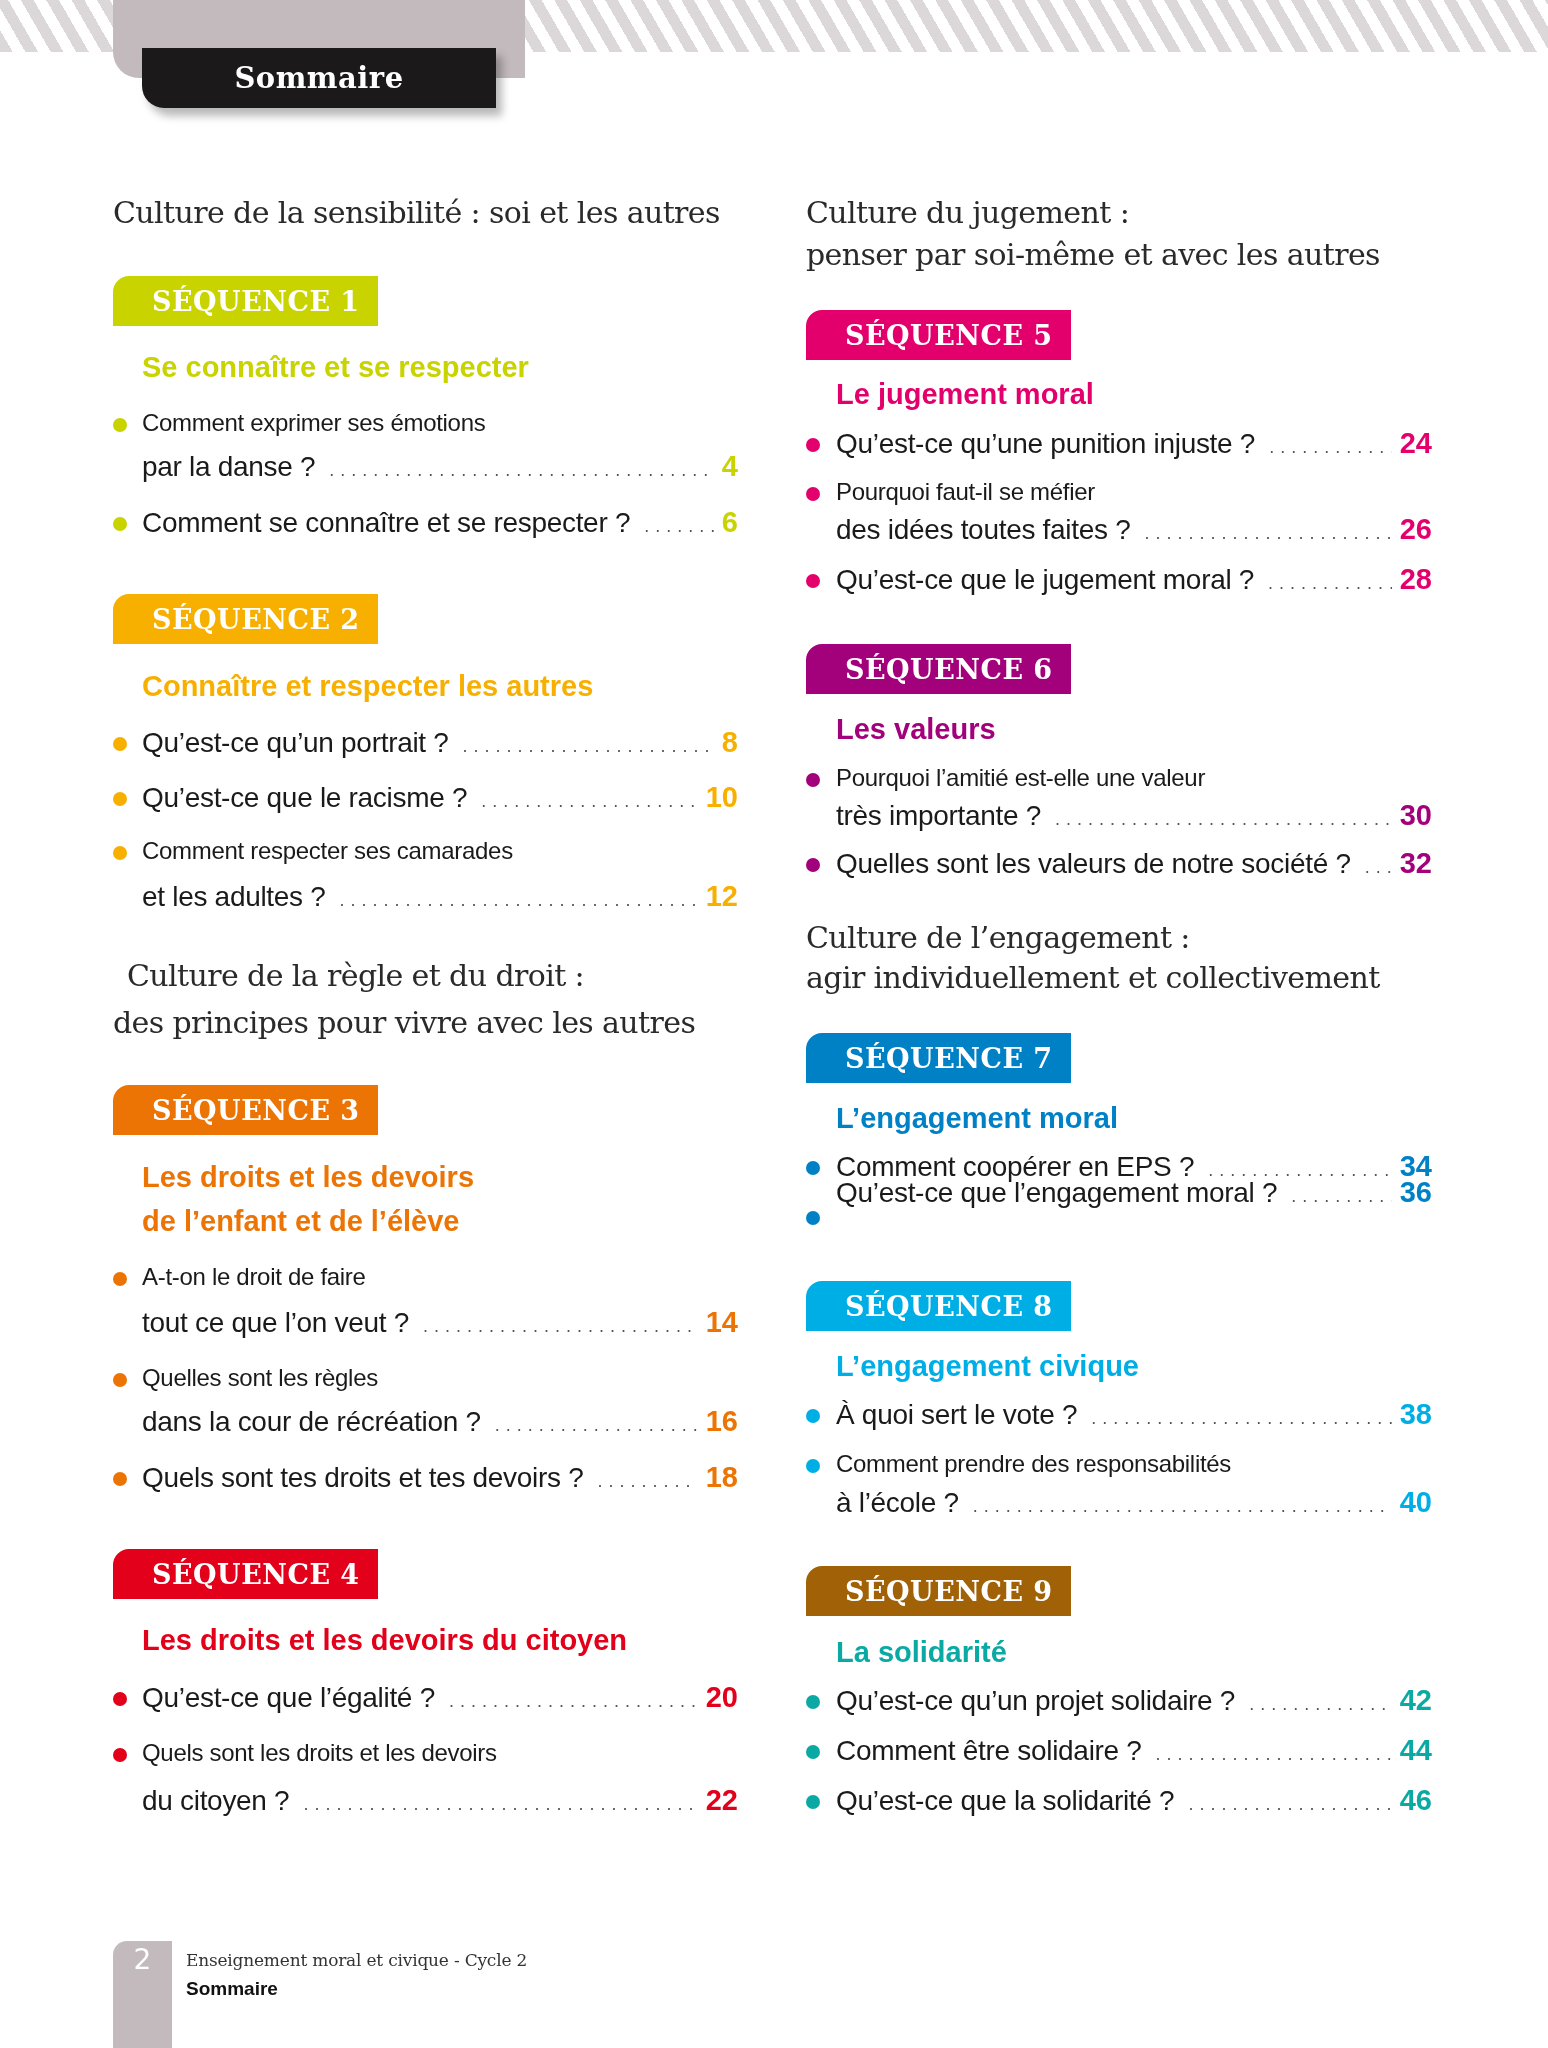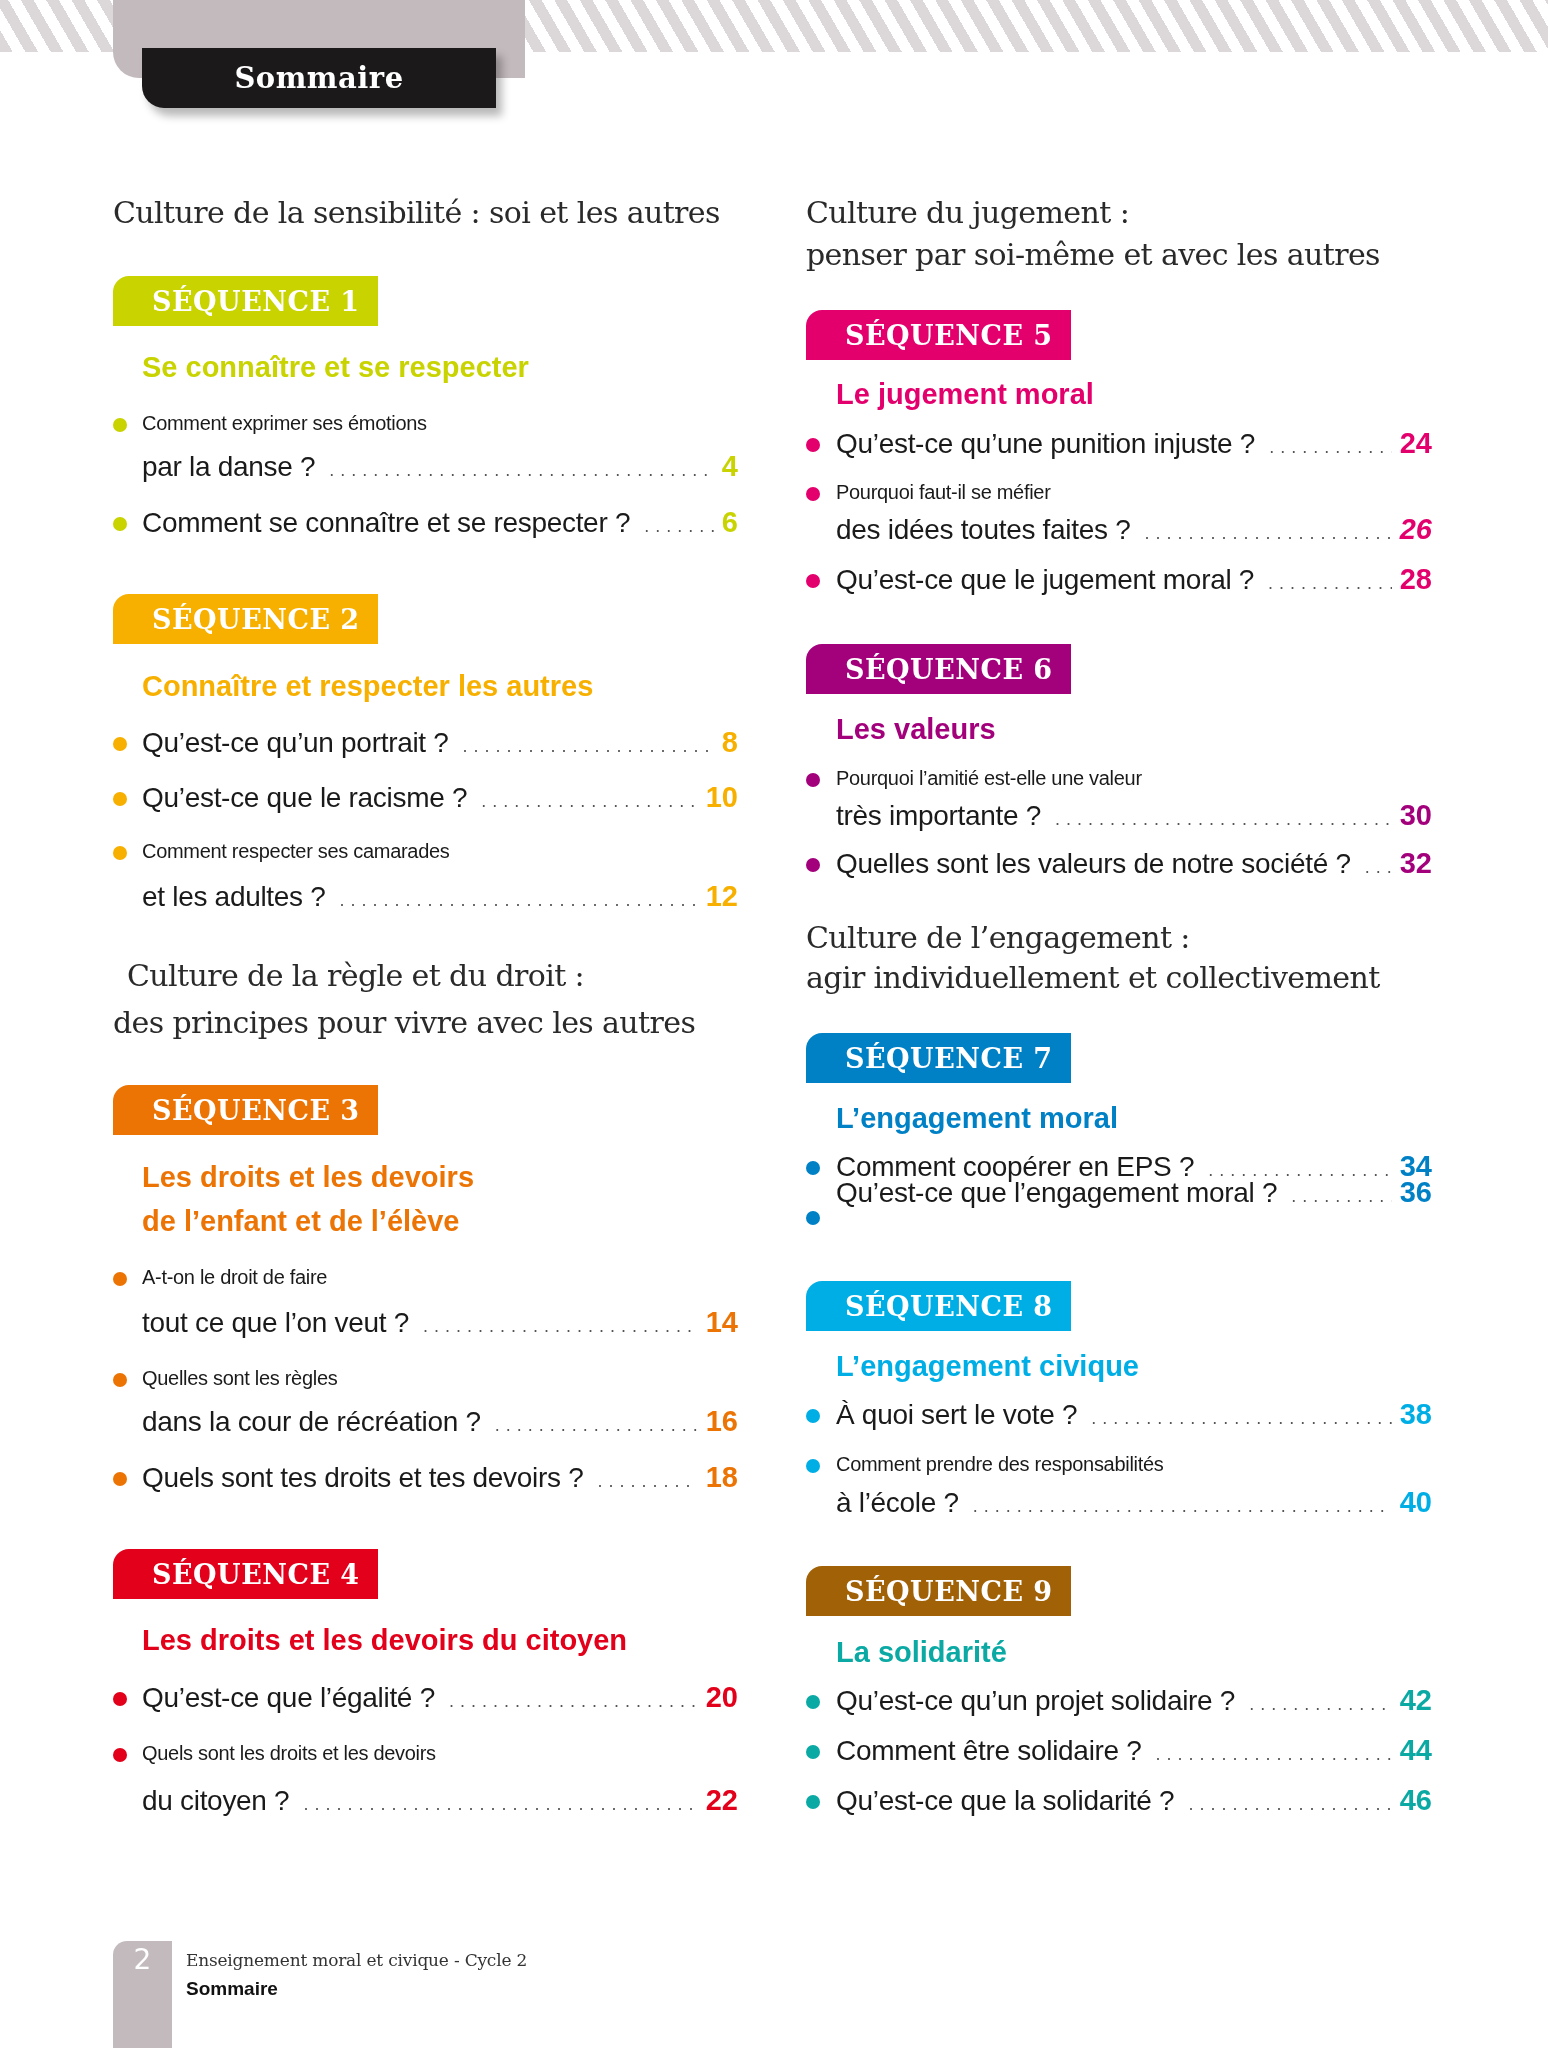--- a/index.html
+++ b/index.html
@@ -12,21 +12,21 @@
   .hdr-black { position:absolute; left:142px; top:48px; width:354px; height:60px; background:#1b191a;
     border-bottom-left-radius:22px; box-shadow:6px 8px 8px rgba(0,0,0,0.28);
     display:flex; align-items:center; justify-content:center; }
   .hdr-black span { color:#ffffff; font-family:"DejaVu Serif", serif; font-weight:bold; font-size:29px; letter-spacing:0.5px; }
 
   .abs { position:absolute; white-space:nowrap; }
   .culture { font-family:"DejaVu Serif", "Liberation Serif", serif; font-size:30px; color:#2a2a2a; font-weight:normal; line-height:40px; letter-spacing:-0.6px; }
   .badge { position:absolute; width:265px; height:50px; border-top-left-radius:16px; display:flex; align-items:center; box-sizing:border-box; padding-left:39px; }
   .badge span { color:#ffffff; font-family:"DejaVu Serif", serif; font-weight:bold; font-size:27px; letter-spacing:0.5px; }
   .subtitle { font-family:"Liberation Sans", sans-serif; font-weight:bold; font-size:29px; line-height:40px; }
-  .item { font-family:"Liberation Sans", sans-serif; font-size:20px; line-height:40px; color:#1a1a1a; letter-spacing:-0.3px; }
+  .item { font-family:"Liberation Sans", sans-serif; font-size:24px; line-height:40px; color:#1a1a1a; letter-spacing:-0.3px; }
   .dot { position:absolute; width:14px; height:14px; border-radius:50%; }
   .leader { position:absolute; display:flex; align-items:baseline; font-family:"Liberation Sans", sans-serif; font-size:28px; line-height:40px; }
   .leader .txt { white-space:nowrap; color:#1a1a1a; letter-spacing:-0.3px; }
   .leader .dots { flex:1; overflow:hidden; white-space:nowrap; color:#555; font-size:18px; letter-spacing:6px; margin:0 8px 0 14px; }
   .leader .pg { font-weight:bold; font-size:29px; white-space:nowrap; }
 
   .foot-tab { position:absolute; left:113px; top:1941px; width:59px; height:107px; background:#c3babd; border-top-left-radius:14px; }
   .foot-tab span { position:absolute; left:0; right:0; top:2px; text-align:center; color:#ffffff; font-family:"DejaVu Sans", sans-serif; font-size:28px; font-weight:normal; }
   .foot-line1 { position:absolute; left:186px; top:1950px; font-family:"DejaVu Serif", serif; font-size:17px; color:#333; letter-spacing:-0.2px; }
   .foot-line2 { position:absolute; left:186px; top:1978px; font-family:"Liberation Sans", sans-serif; font-size:19px; font-weight:bold; color:#111; }
@@ -142,21 +142,21 @@
 <div class="leader" style="left:836px;top:423px;width:596px;">
   <span class="txt">Qu’est-ce qu’une punition injuste ?</span>
     <span class="dots">................................................................................</span>
     <span class="pg" style="color:#e3006d;">24</span>
 </div>
 <div class="dot" style="left:806px;top:487px;background:#e3006d;"></div>
 <div class="abs item" style="left:836px;top:472px;">Pourquoi faut-il se méfier</div>
 <div class="leader" style="left:836px;top:509px;width:596px;">
   <span class="txt">des idées toutes faites ?</span>
     <span class="dots">................................................................................</span>
-    <span class="pg" style="color:#e3006d;font-style:italic;">26</span>
+    <span class="pg" style="color:#e3006d;">26</span>
 </div>
 <div class="dot" style="left:806px;top:574px;background:#e3006d;"></div>
 <div class="leader" style="left:836px;top:559px;width:596px;">
   <span class="txt">Qu’est-ce que le jugement moral ?</span>
     <span class="dots">................................................................................</span>
     <span class="pg" style="color:#e3006d;">28</span>
 </div>
 
 <div class="badge" style="left:806px;top:644px;background:#a3007c;">
     <span>SÉQUENCE 6</span>

